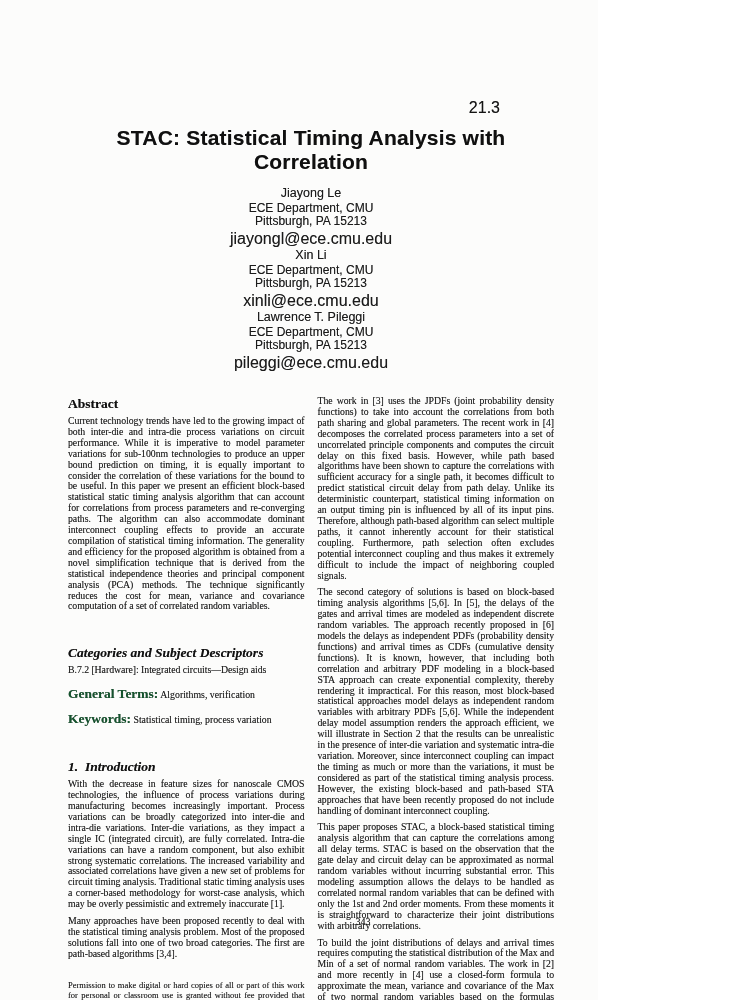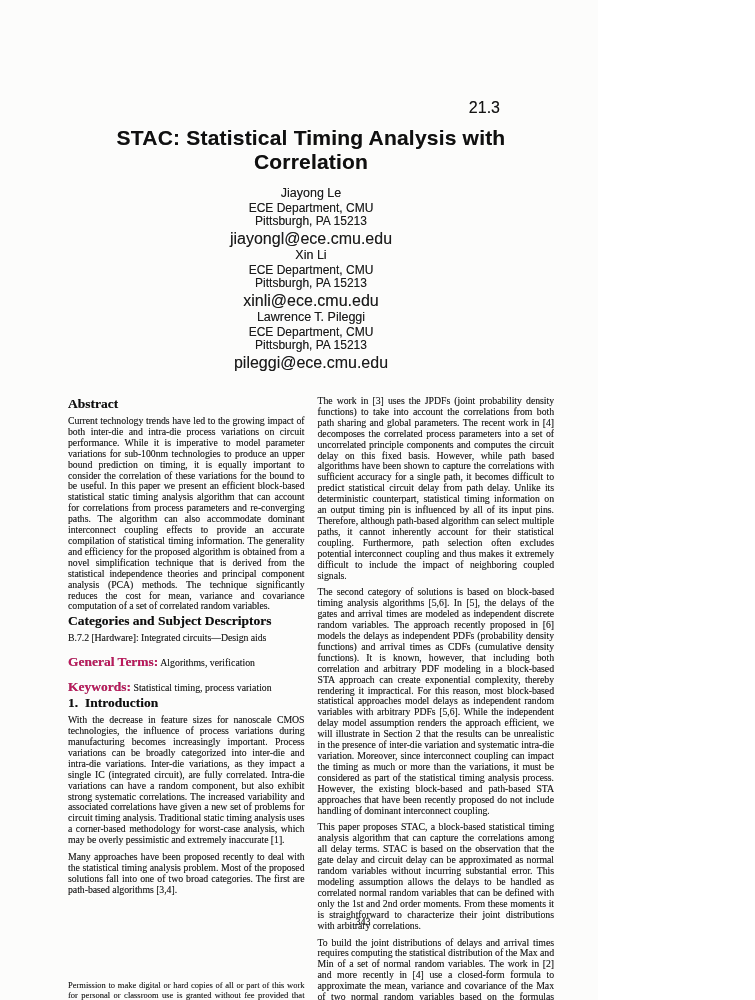--- a/index.html
+++ b/index.html
@@ -67,31 +67,31 @@
     color: #1e1e1e;
   }
   .para-gap { margin-top: 6px; }
   .section-heading {
     margin: 0 0 4px 0;
     font-size: 13.5px;
     font-weight: bold;
     color: #101010;
     white-space: pre-wrap;
   }
-  .heading-space { margin-top: 1px; }
+  .heading-space { margin-top: 33px; font-style: italic; }
   .runin-line {
     margin: 12px 0 0 0;
     font-size: 9.8px;
     line-height: 12px;
     color: #1e1e1e;
   }
   .runin-head {
     font-size: 13.5px;
     font-weight: bold;
-    color: #be185d;
+    color: #14532d;
   }
   .permission {
     margin-top: auto;
     padding-bottom: 8px;
   }
   .perm-body {
     margin: 0;
     font-size: 8.5px;
     line-height: 9.8px;
     text-align: justify;

